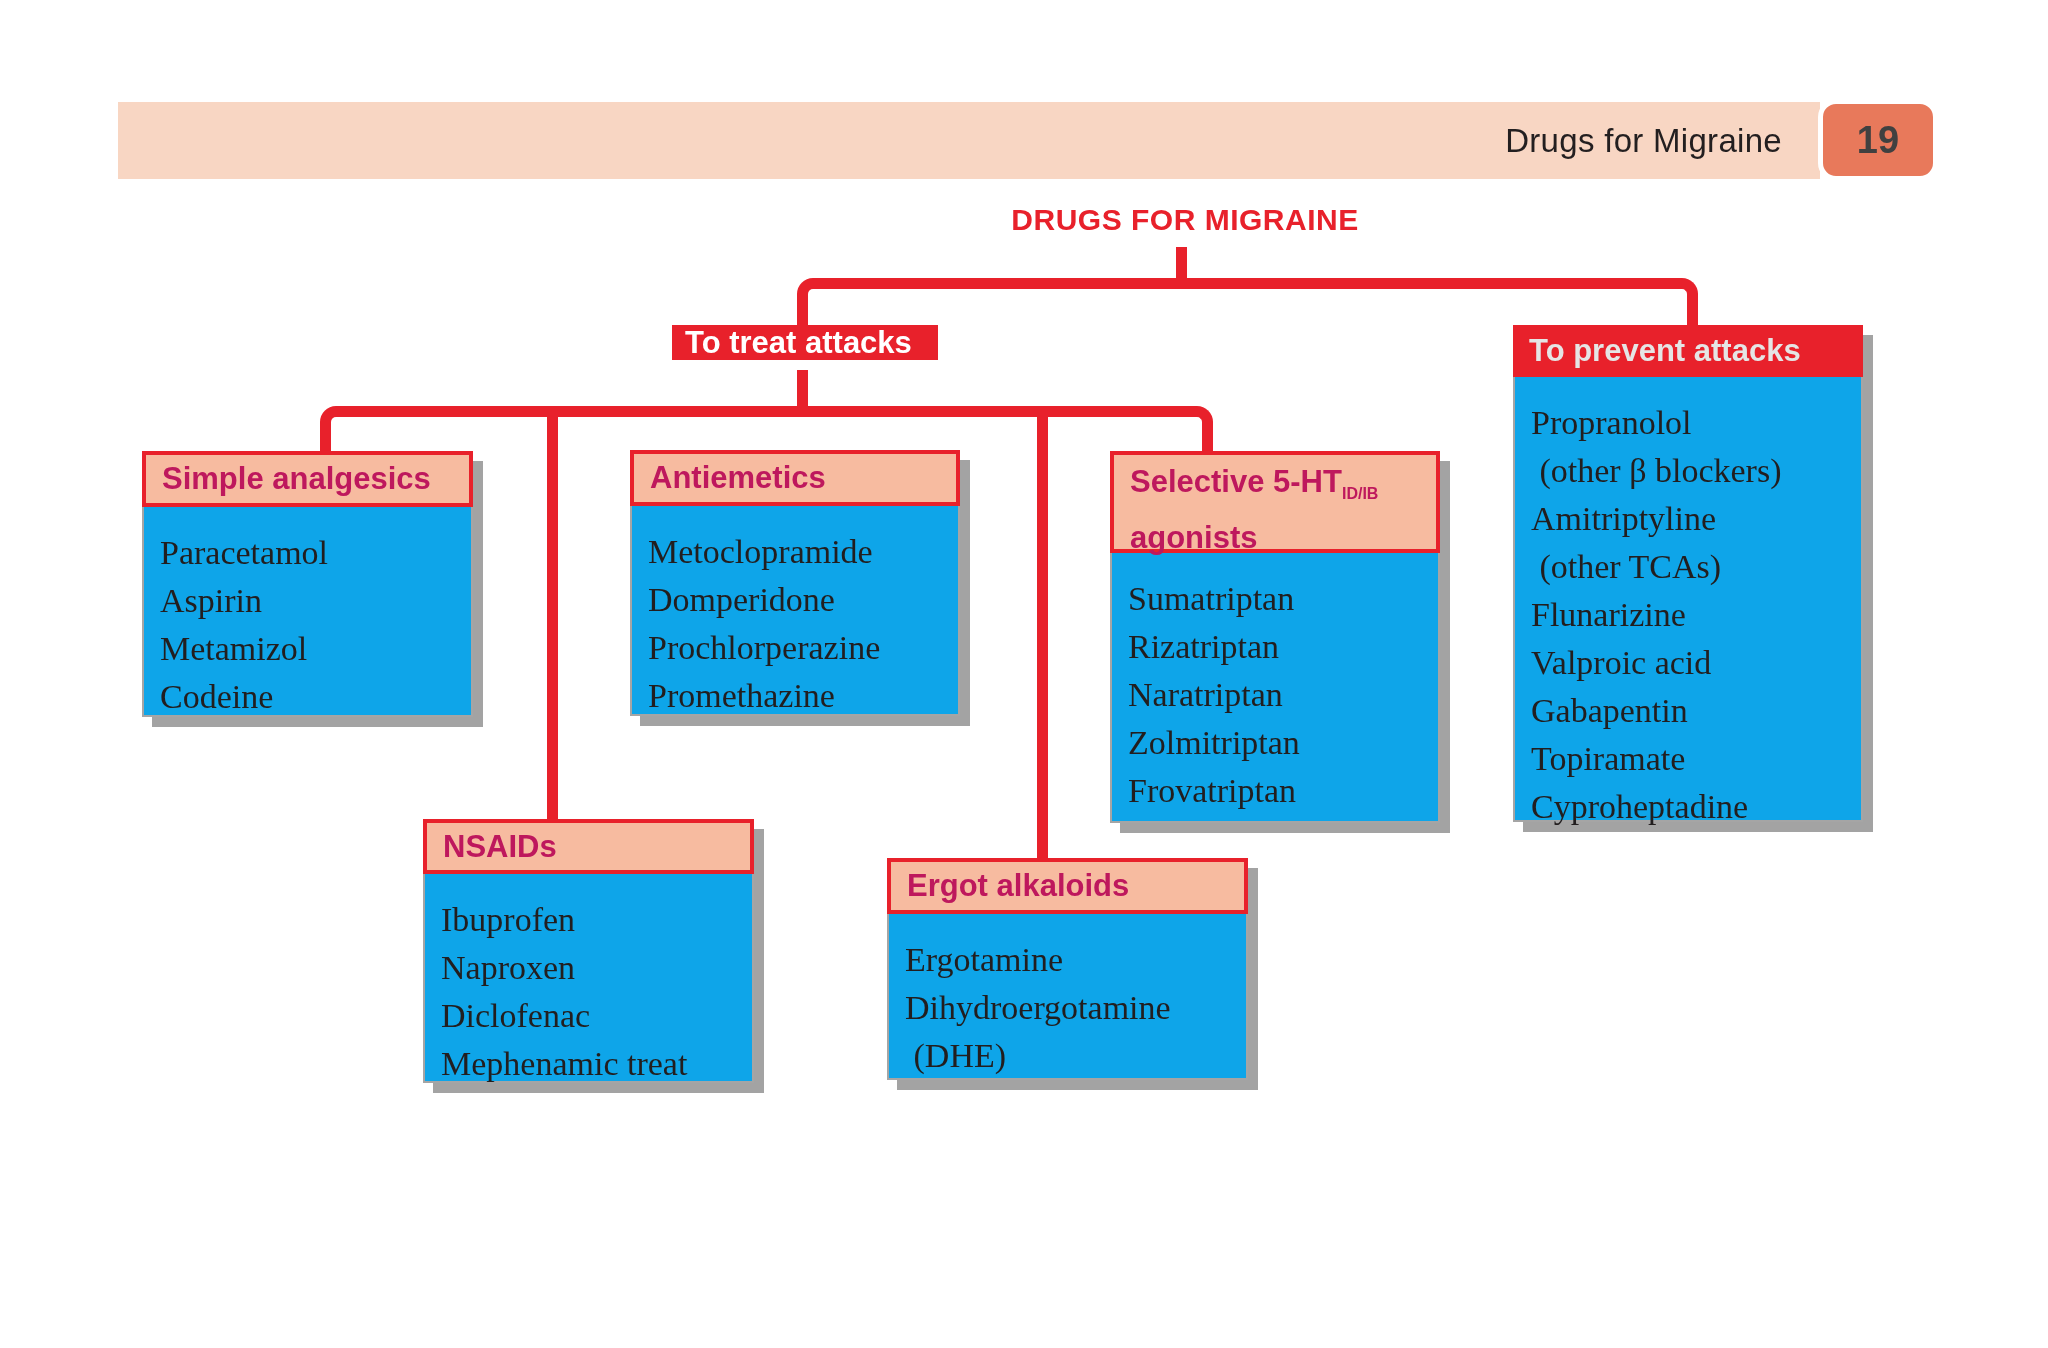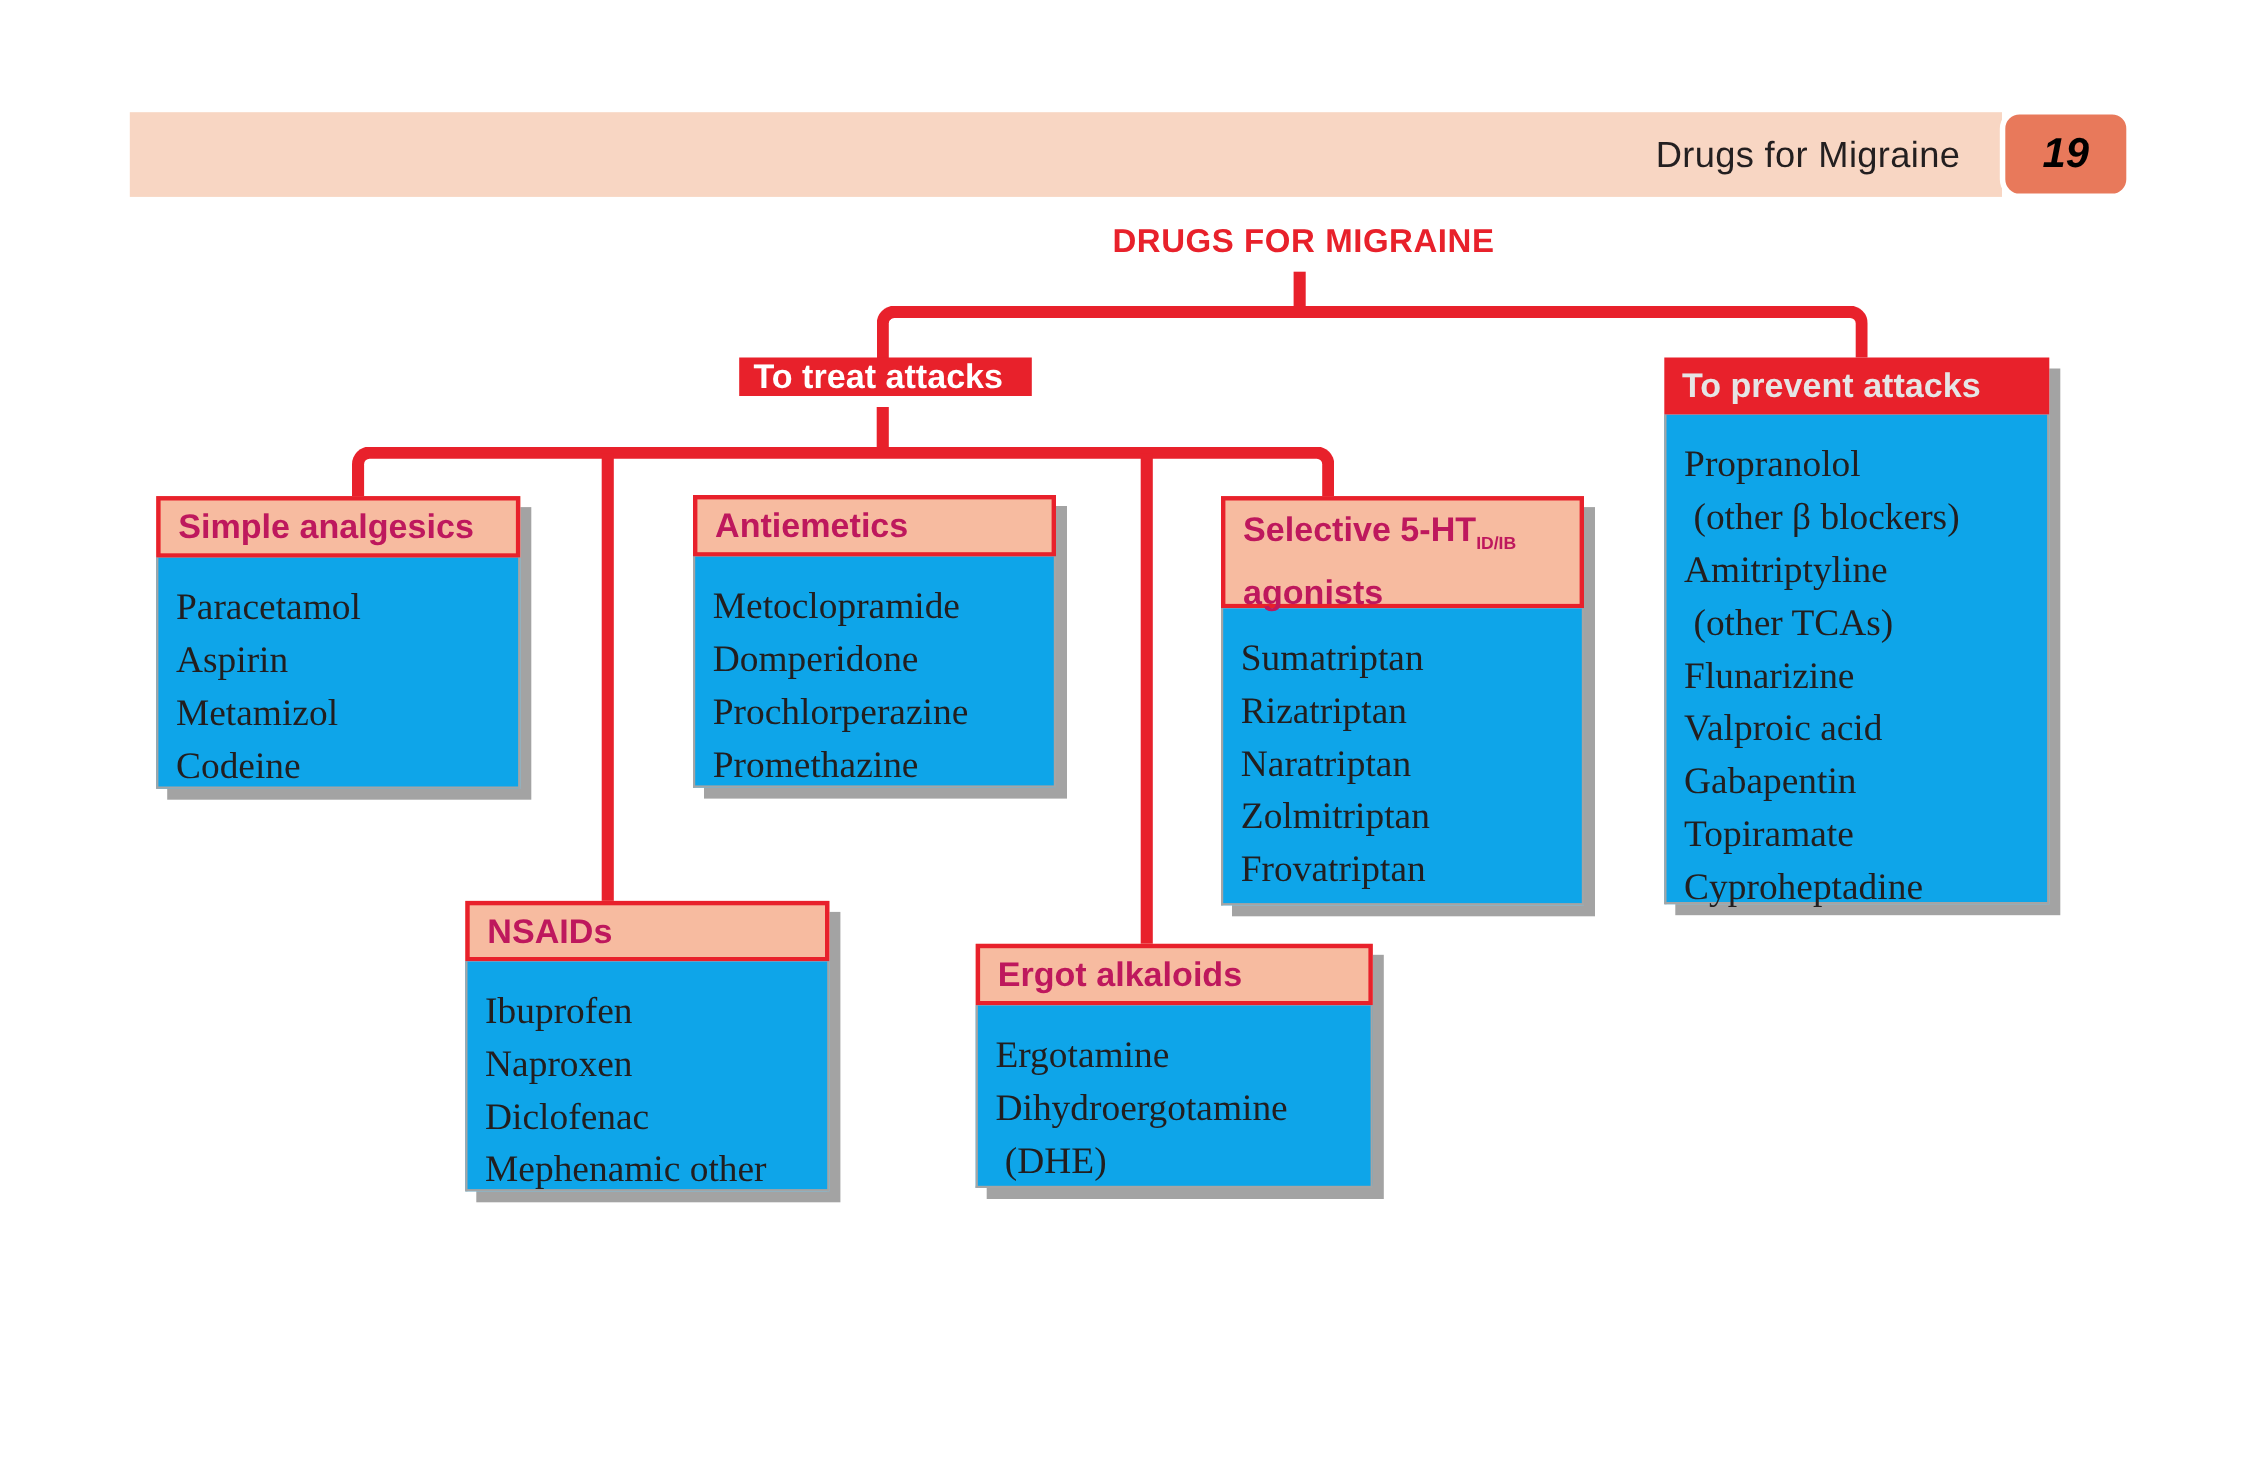--- a/index.html
+++ b/index.html
@@ -22,21 +22,21 @@
     background:var(--top-bar);
     display:flex;align-items:center;justify-content:flex-end;
   }
   .header-bar-title{
     font-size:33px;color:#231f20;padding-right:38px;letter-spacing:0.3px;
   }
   .page-badge{
     position:absolute;left:1818px;top:99px;width:120px;height:82px;
     background:var(--badge);border:5px solid #ffffff;border-radius:18px;
     display:flex;align-items:center;justify-content:center;
-    color:#000000;font-size:38px;font-weight:bold;font-style:italic;
+    color:#404040;font-size:38px;font-weight:bold;
   }
   
   .diagram-title{
     position:absolute;left:885px;top:203px;width:600px;height:38px;
     text-align:center;font-size:30px;font-weight:bold;color:var(--accent-red);
     letter-spacing:0.5px;
   }
   
   .connector{position:absolute;z-index:1;}
   .rail{
@@ -156,21 +156,21 @@
         <div class="drug-item">Frovatriptan</div>
       </div>
   </div>
 
   <div class="group g-nsaids">
     <div class="group-header h55">NSAIDs</div>
     <div class="group-body b209">
         <div class="drug-item">Ibuprofen</div>
         <div class="drug-item">Naproxen</div>
         <div class="drug-item">Diclofenac</div>
-        <div class="drug-item">Mephenamic other</div>
+        <div class="drug-item">Mephenamic treat</div>
       </div>
   </div>
 
   <div class="group g-ergot">
     <div class="group-header h56">Ergot alkaloids</div>
     <div class="group-body b166">
         <div class="drug-item">Ergotamine</div>
         <div class="drug-item">Dihydroergotamine</div>
         <div class="drug-item">&nbsp;(DHE)</div>
       </div>

